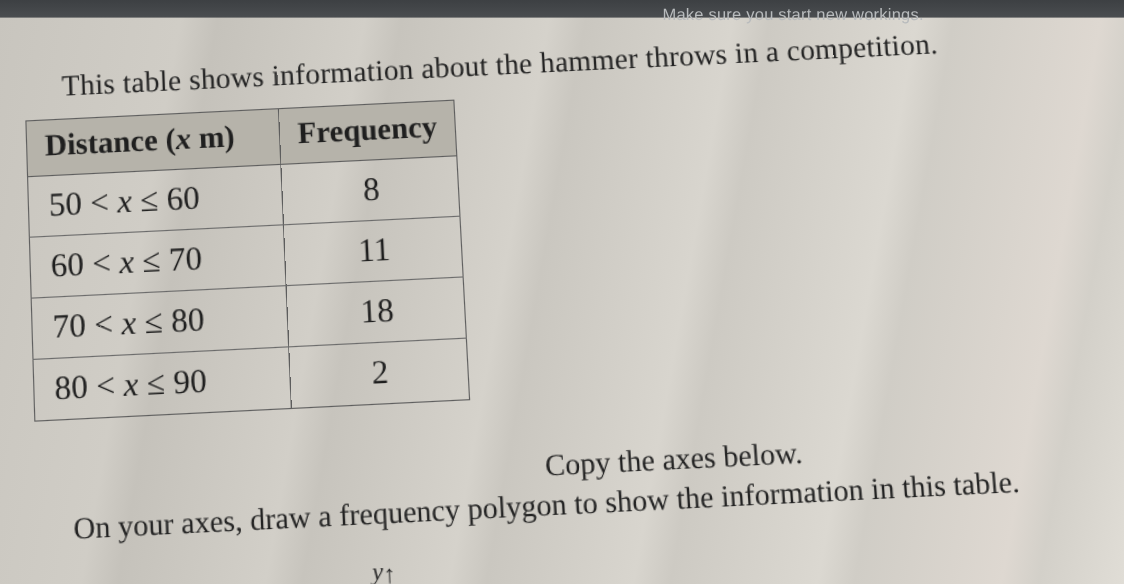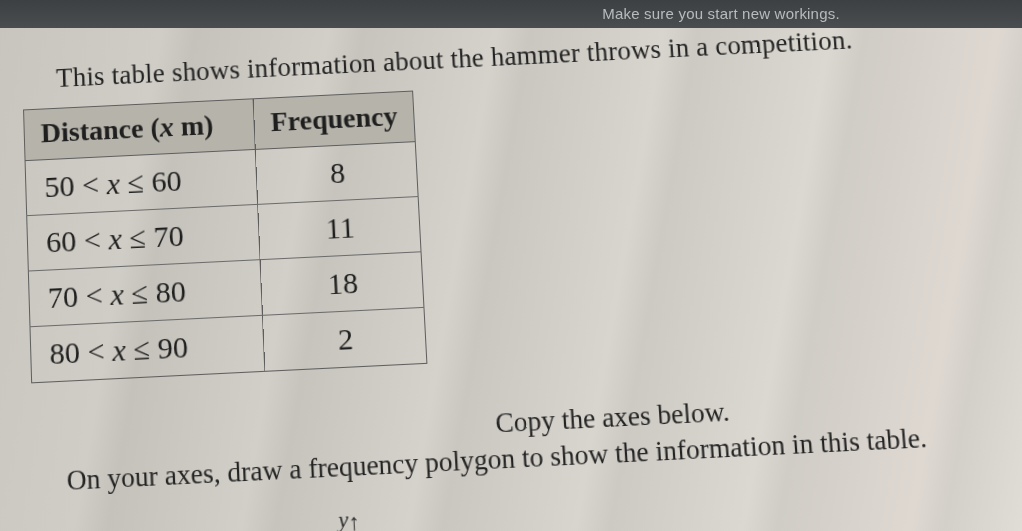--- a/index.html
+++ b/index.html
@@ -13,21 +13,21 @@
       #d8d5ce 60%, #cdcac3 63%,
       #dbd8d1 75%, #d0cdc6 78%,
       #ded8d1 90%, #d3d0c9 93%,
       #e0ddd6 100%);
     position: relative;
     color: #2a2a2a;
   }
   .topbar {
     position: absolute;
     top: 0; left: 0; right: 0;
-    height: 28px;
+    height: 16px;
     background: linear-gradient(180deg, #3d4043 0%, #4a4d50 100%);
     color: #b8bbbd;
     font-family: Arial, sans-serif;
     font-size: 15px;
     line-height: 28px;
     text-align: center;
     padding-left: 420px;
     letter-spacing: 0.2px;
   }
   .content {

